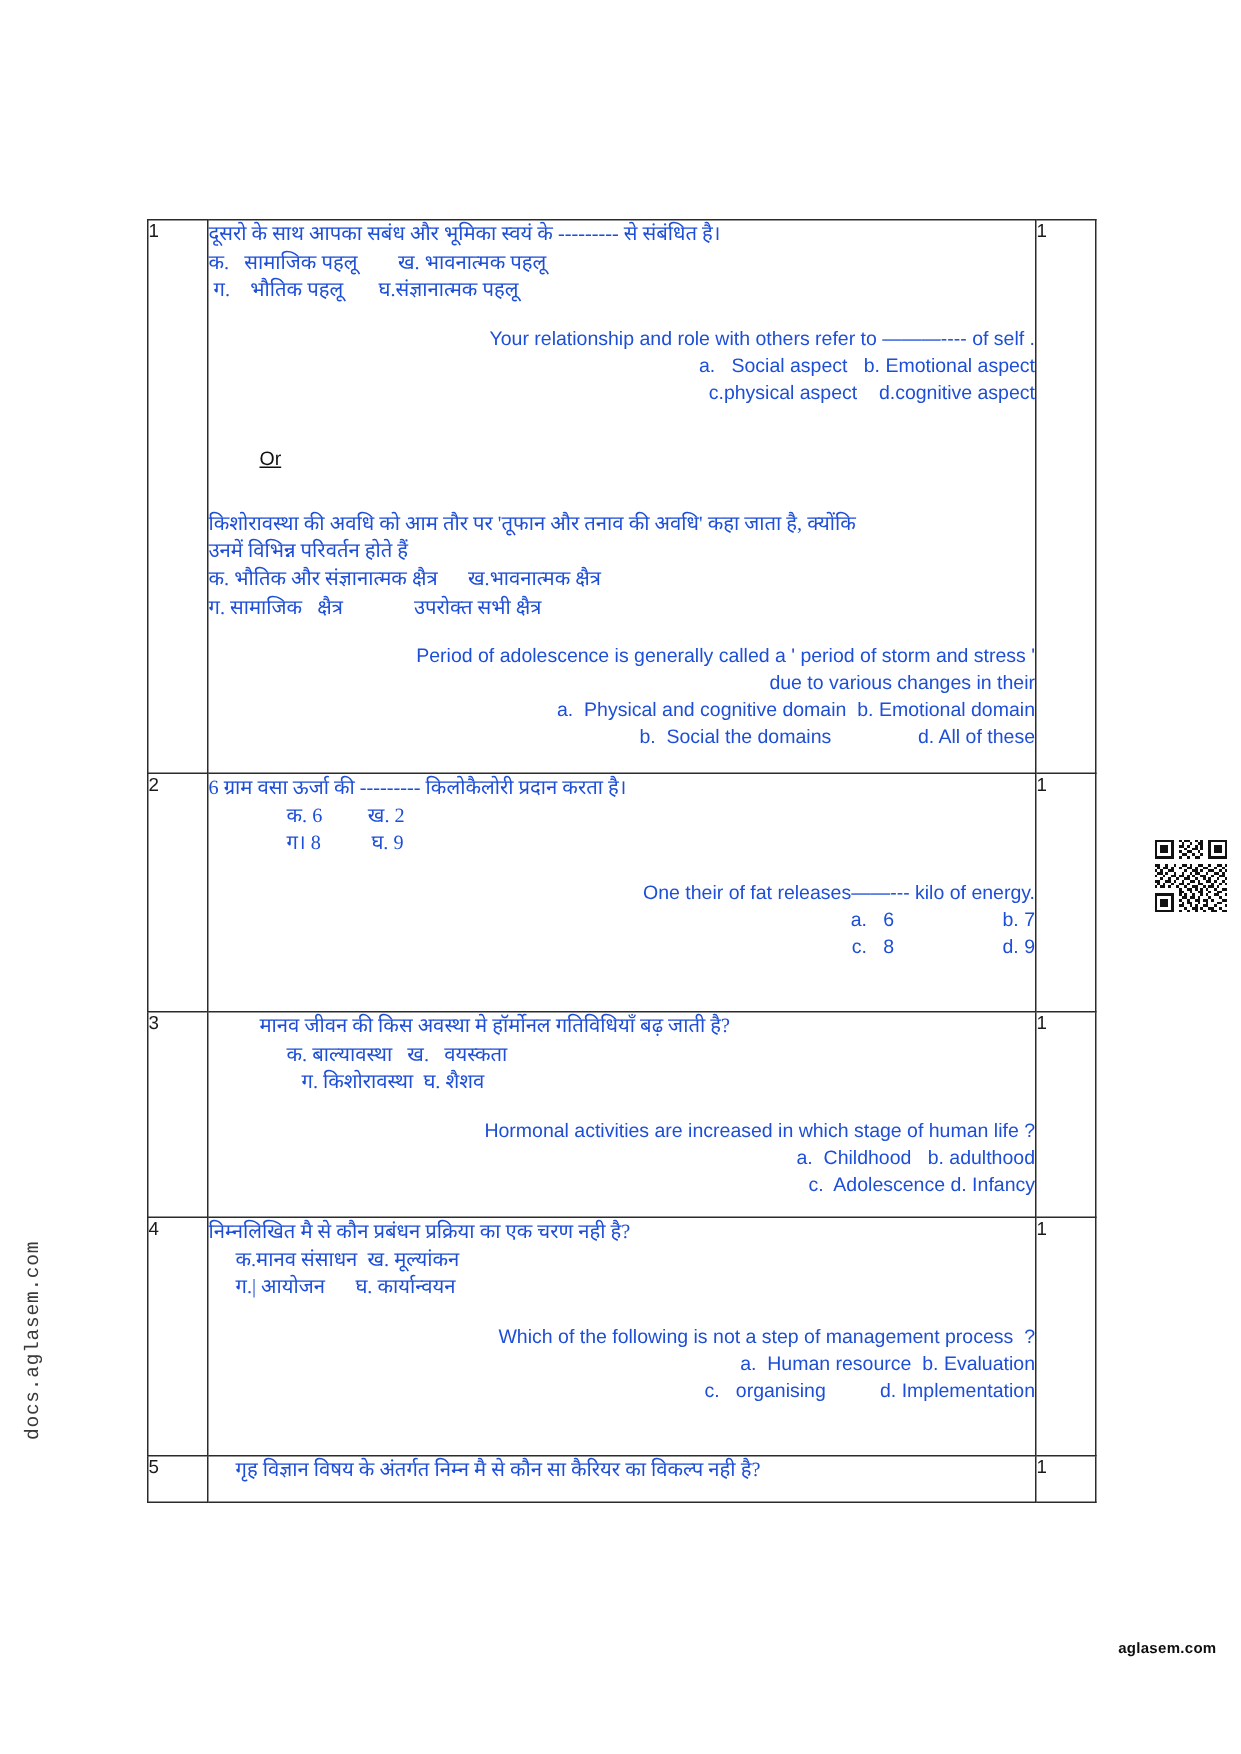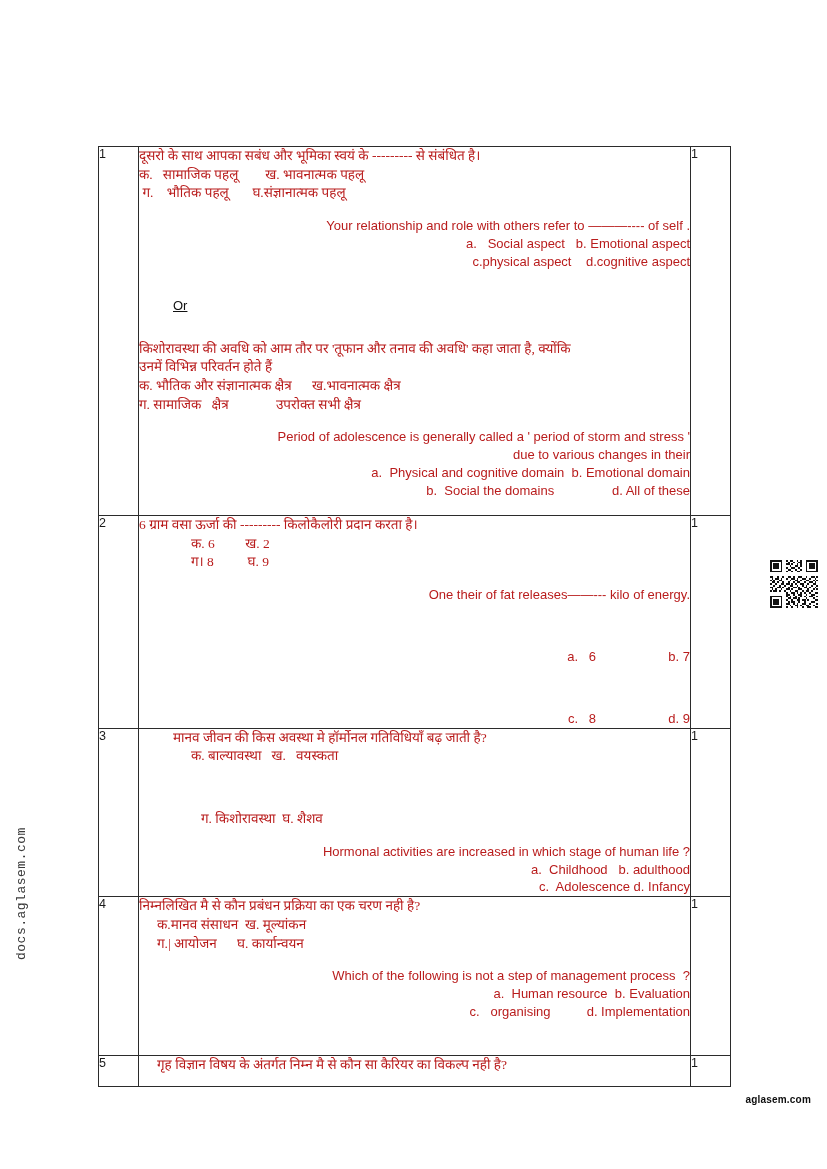--- a/index.html
+++ b/index.html
@@ -93,38 +93,38 @@
     color: #1a1a1a;
   }
   .cell-body {
     padding: 5px 8px 8px 8px;
   }
 
   
   .hi, .en {
     margin: 0;
     line-height: 1.38;
-    color: #b91c1c;
+    color: #1d4ed8;
     white-space: pre-wrap;
   }
   .hi {
     font-family: "Liberation Serif", "DejaVu Serif", serif;
     font-size: 13.5px;
   }
   .en {
     font-family: "Liberation Sans", sans-serif;
     font-size: 13px;
     text-align: right;
   }
   .gap-md { height: 14px; }
 
   .indent-1 { padding-left: 18px; }
   .indent-2 { padding-left: 34px; }
   .indent-3 { padding-left: 52px; }
-  .indent-4 { padding-left: 62px; margin-top: 44px; }
+  .indent-4 { padding-left: 62px; }
 
   .or-line {
     font-family: "Liberation Sans", sans-serif;
     font-size: 13px;
     padding-left: 34px;
     text-decoration: underline;
   }
 
   
   tr.r1 td { height: 368px; }

